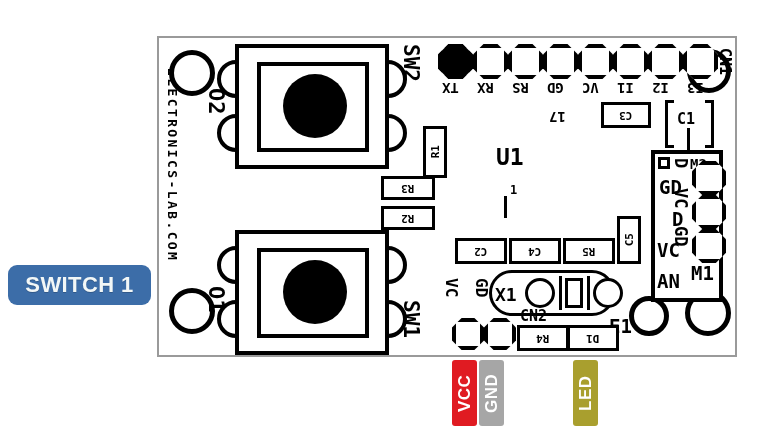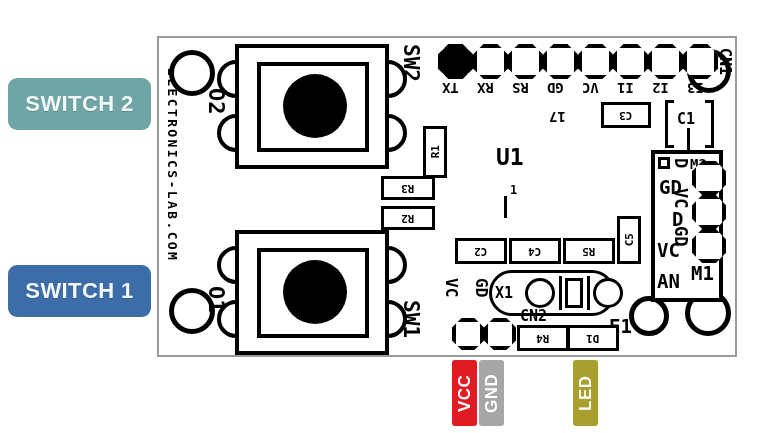--- a/index.html
+++ b/index.html
@@ -12,21 +12,21 @@
 
   
   .badge{
     position:absolute;border-radius:9px;color:#f2f7f7;
     font-weight:bold;letter-spacing:.4px;
     display:flex;align-items:center;justify-content:center;
     text-shadow:0 1px 0 rgba(0,0,0,.18);
     box-sizing:border-box;
   }
   #badge-sw2{left:8px;top:78px;width:143px;height:52px;background:#6fa5a4;font-size:22px;}
-  #badge-sw1{left:8px;top:265px;width:143px;height:52px;background:#3c6da8;font-size:22px;}
+  #badge-sw1{left:8px;top:265px;width:143px;height:40px;background:#3c6da8;font-size:22px;}
   #badge-prog{left:439px;top:3px;width:239px;height:30px;background:#cc3364;font-size:21px;border-radius:8px;}
 
   
   .vbadge{
     position:absolute;border-radius:3px;color:#ffffff;font-weight:bold;
     font-size:17px;letter-spacing:.5px;
     writing-mode:vertical-rl;text-orientation:mixed;transform:rotate(180deg);
     display:flex;align-items:center;justify-content:center;box-sizing:border-box;
   }
   #badge-vcc{left:452px;top:360px;width:25px;height:66px;background:#e01b22;}
@@ -97,23 +97,20 @@
   .arrowhead{
     position:absolute;width:0;height:0;
     border-left:5px solid transparent;border-right:5px solid transparent;border-top:8px solid #000;
   }
 </style>
 </head>
 <body>
 
 <div id="stage">
 
-  <div class="badge" id="badge-sw2">
-    <span>SWITCH 2</span>
-  </div>
   <div class="badge" id="badge-sw1">
     <span>SWITCH 1</span>
   </div>
   <div class="vbadge" id="badge-vcc">
     <span>VCC</span>
   </div>
   <div class="vbadge" id="badge-gnd">
     <span>GND</span>
   </div>
   <div class="vbadge" id="badge-led">
@@ -208,21 +205,21 @@
       <span class="lbl">C4</span>
     </div>
     <div class="comp" style="left:404px;top:200px;width:52px;height:26px;">
       <span class="lbl">R5</span>
     </div>
     <div class="comp" style="left:458px;top:178px;width:24px;height:48px;">
       <span class="lbl" style="writing-mode:vertical-rl;">C5</span>
     </div>
 
     <div class="xtal" style="left:330px;top:232px;width:126px;height:46px;"></div>
-    <div class="txt" style="left:336px;top:248px;font-size:15px;">X1</div>
+    <div class="txt" style="left:336px;top:248px;font-size:18px;">X1</div>
     <div class="xcirc" style="left:366px;top:240px;width:30px;height:30px;"></div>
     <div class="xbar" style="left:400px;top:238px;height:34px;"></div>
     <div class="xrect" style="left:406px;top:240px;width:18px;height:30px;"></div>
     <div class="xbar" style="left:428px;top:238px;height:34px;"></div>
     <div class="xcirc" style="left:434px;top:240px;width:30px;height:30px;"></div>
 
     <div class="block" style="left:492px;top:112px;width:72px;height:152px;">
       <div class="pin1"></div>
     </div>
     <div class="txt" style="left:531px;top:119px;font-size:14px;">M2</div>

